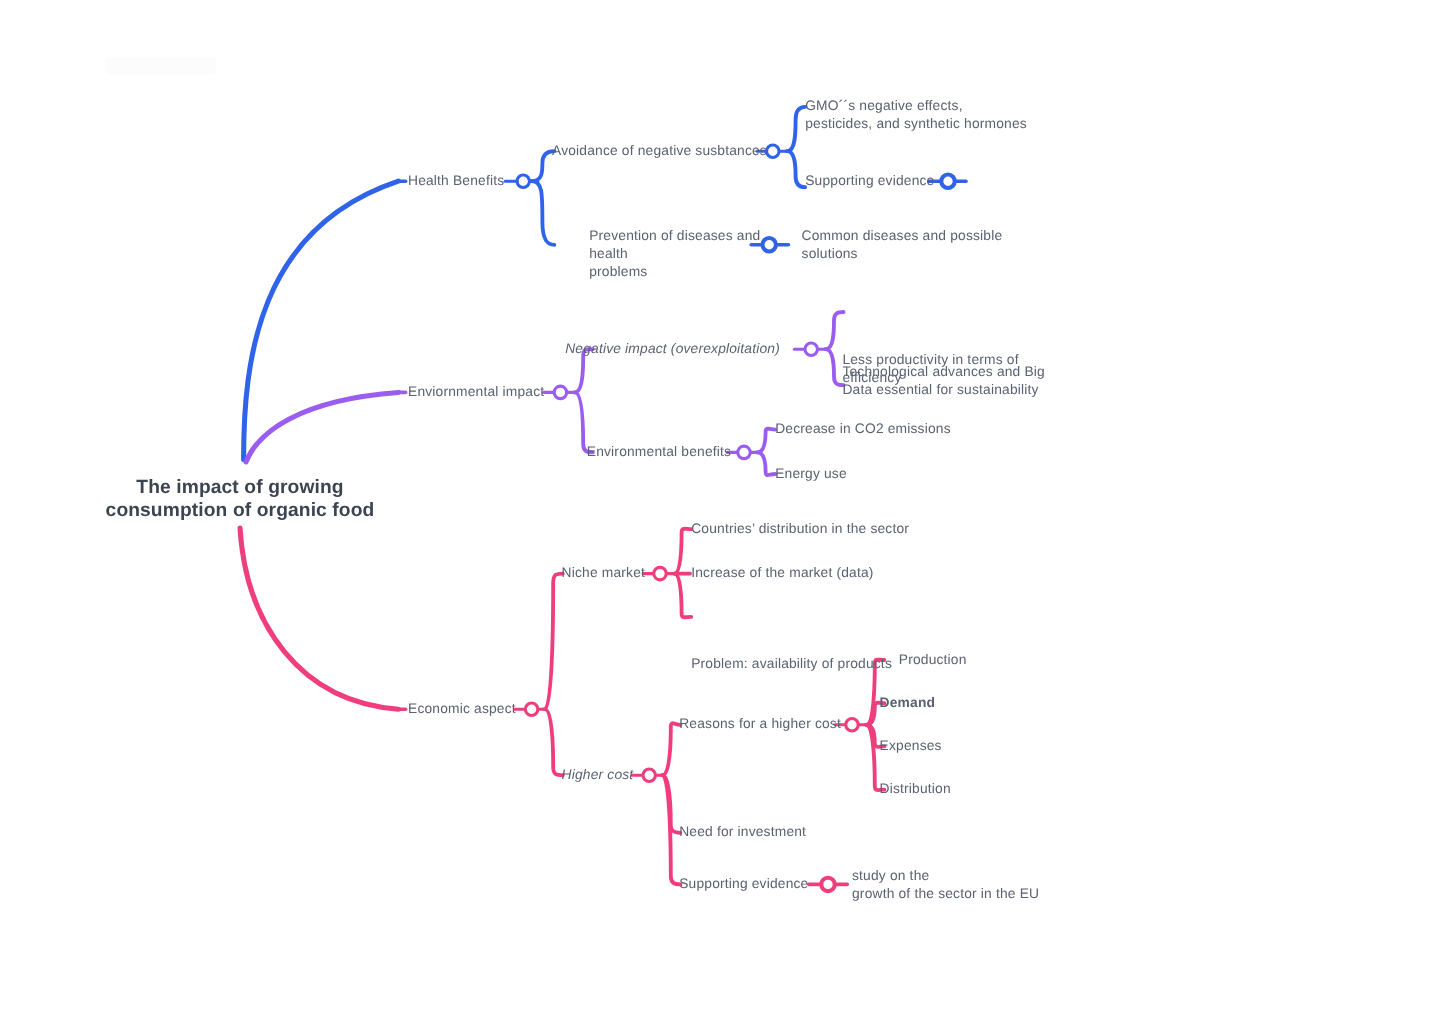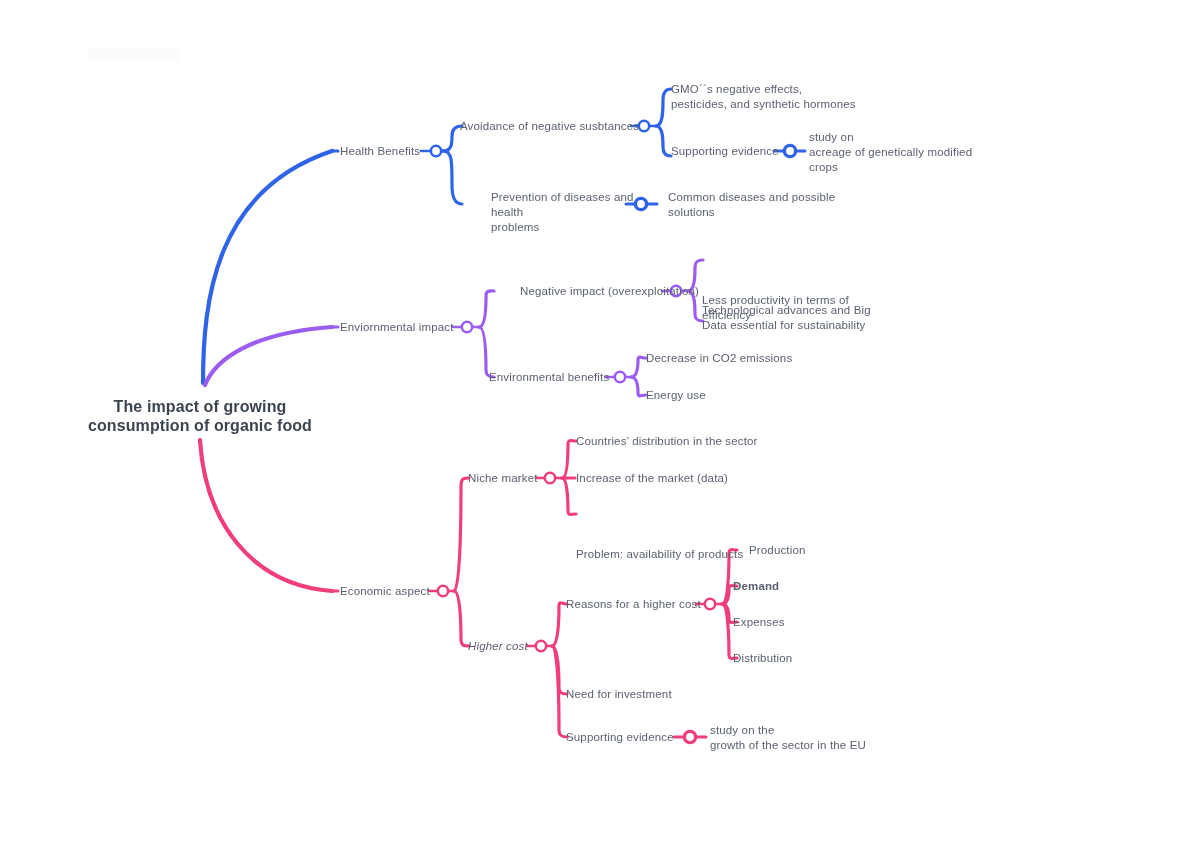--- a/index.html
+++ b/index.html
@@ -135,30 +135,27 @@
   <div class="node" style="left:460px;top:119px;">Avoidance of negative susbtances</div>
 
   <div class="node" style="left:460px;top:190px;width:175px;margin-left:31px;">Prevention of diseases and health
 problems</div>
 
   <div class="node" style="left:671px;top:82px;width:190px;">GMO´´s negative effects,
 pesticides, and synthetic hormones</div>
 
   <div class="node" style="left:671px;top:144px;">Supporting evidence</div>
 
-  <div class="node" style="left:809px;top:130px;width:175px;">study on
-acreage of genetically modified
-crops</div>
 
   <div class="node" style="left:668px;top:190px;width:170px;">Common diseases and possible
 solutions</div>
 
   <div class="node" style="left:340px;top:320px;">Enviornmental impact</div>
 
-  <div class="node" style="left:520px;top:284px;">Negative impact (overexploitation)</div>
+  <div class="node" style="left:471px;top:284px;font-style:italic;">Negative impact (overexploitation)</div>
 
   <div class="node" style="left:489px;top:370px;">Environmental benefits</div>
 
   <div class="node" style="left:702px;top:253px;width:165px;margin-top:40px;">Less productivity in terms of
 efficiency</div>
 
   <div class="node" style="left:702px;top:303px;width:170px;">Technological advances and Big
 Data essential for sustainability</div>
 
   <div class="node" style="left:646px;top:351px;">Decrease in CO2 emissions</div>

